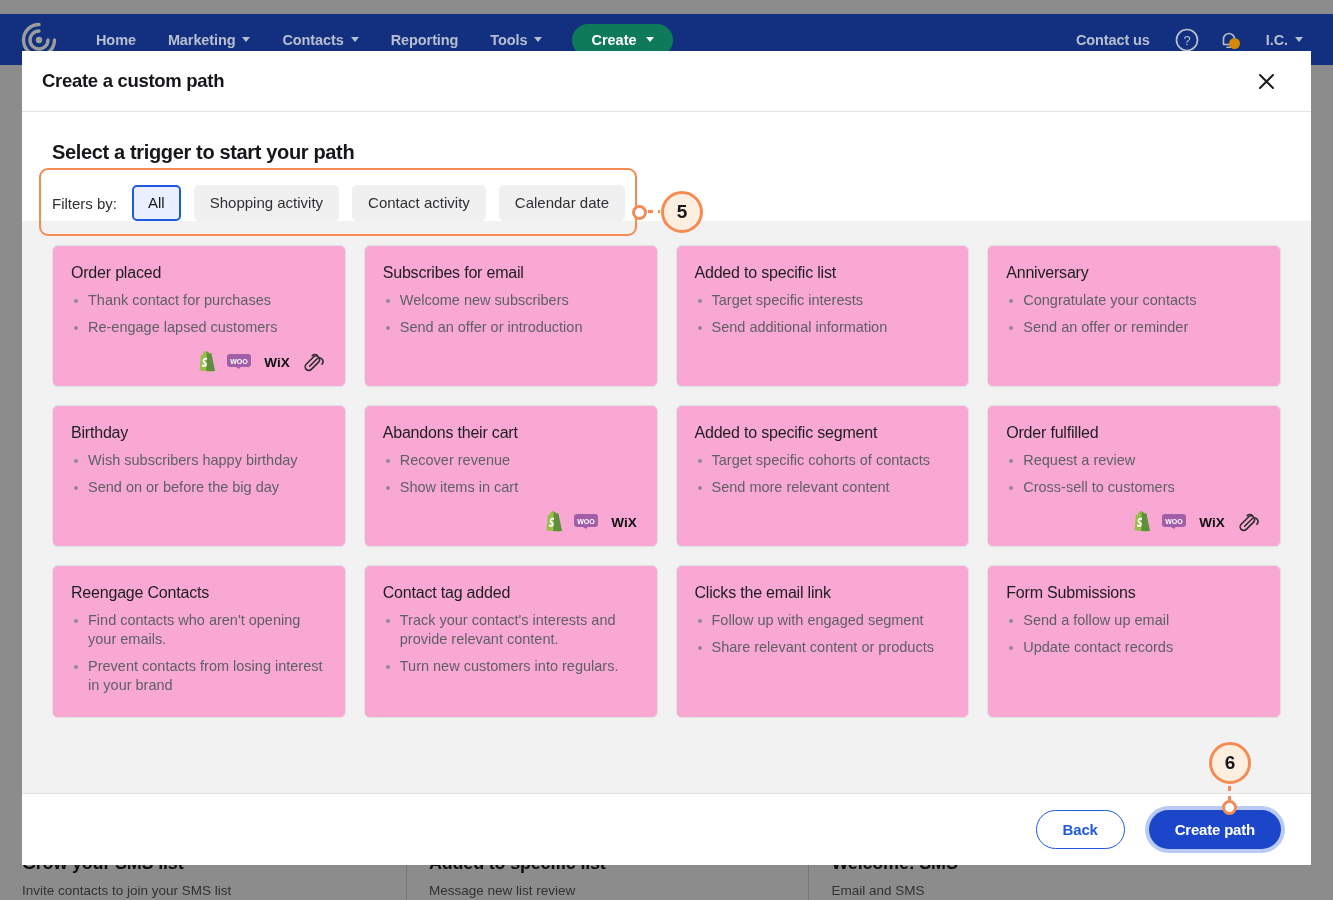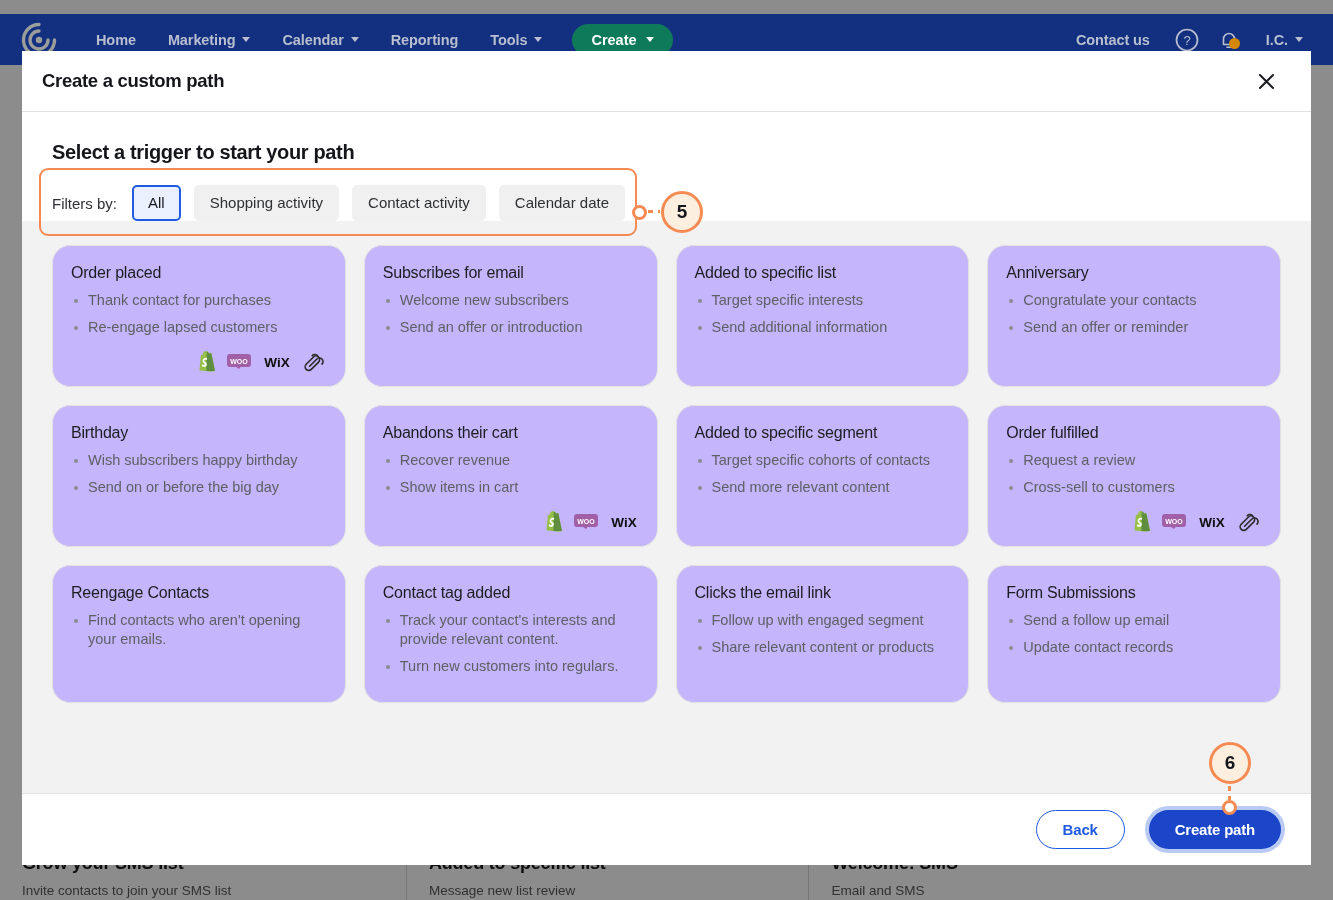--- a/index.html
+++ b/index.html
@@ -155,21 +155,21 @@
   
   .modal-body {
     flex: 1; background: #f2f2f2; padding: 24px 30px 0 30px;
     overflow: hidden;
   }
   .card-grid {
     display: grid; grid-template-columns: repeat(4, 1fr);
     gap: 18px 18px;
   }
   .trig-card {
-    background: #c4b5fd; border: 1px solid #e1e1e1; border-radius: 18px;
+    background: #f9a8d4; border: 1px solid #e1e1e1; border-radius: 6px;
     padding: 18px 18px 14px 18px; min-height: 138px;
     display: flex; flex-direction: column; cursor: pointer;
   }
   .trig-title {
     font-size: 16px; font-weight: 400; color: #1c1d21; letter-spacing: -0.2px;
     margin-bottom: 9px;
   }
   .trig-list { list-style: none; }
   .trig-list li {
     font-size: 14.5px; color: #5f6066; line-height: 19px;
@@ -237,21 +237,21 @@
 
     <div class="nav-links">
       <div class="nav-item">
         <span>Home</span>
       </div>
       <div class="nav-item">
         <span>Marketing</span>
         <span class="chev"></span>
       </div>
       <div class="nav-item">
-        <span>Calendar</span>
+        <span>Contacts</span>
         <span class="chev"></span>
       </div>
       <div class="nav-item">
         <span>Reporting</span>
       </div>
       <div class="nav-item">
         <span>Tools</span>
         <span class="chev"></span>
       </div>
       <div class="create-btn">
@@ -439,20 +439,21 @@
                 <path d="M9.3 3.6 a3.6 3.6 0 0 1 5.1 0"></path>
               </g>
             </svg>
           </div>
         </div>
 
         <div class="trig-card">
           <div class="trig-title">Reengage Contacts</div>
           <ul class="trig-list">
             <li>Find contacts who aren't opening your emails.</li>
+            <li>Prevent contacts from losing interest in your brand</li>
           </ul>
         </div>
 
         <div class="trig-card">
           <div class="trig-title">Contact tag added</div>
           <ul class="trig-list">
             <li>Track your contact's interests and provide relevant content.</li>
             <li>Turn new customers into regulars.</li>
           </ul>
         </div>

